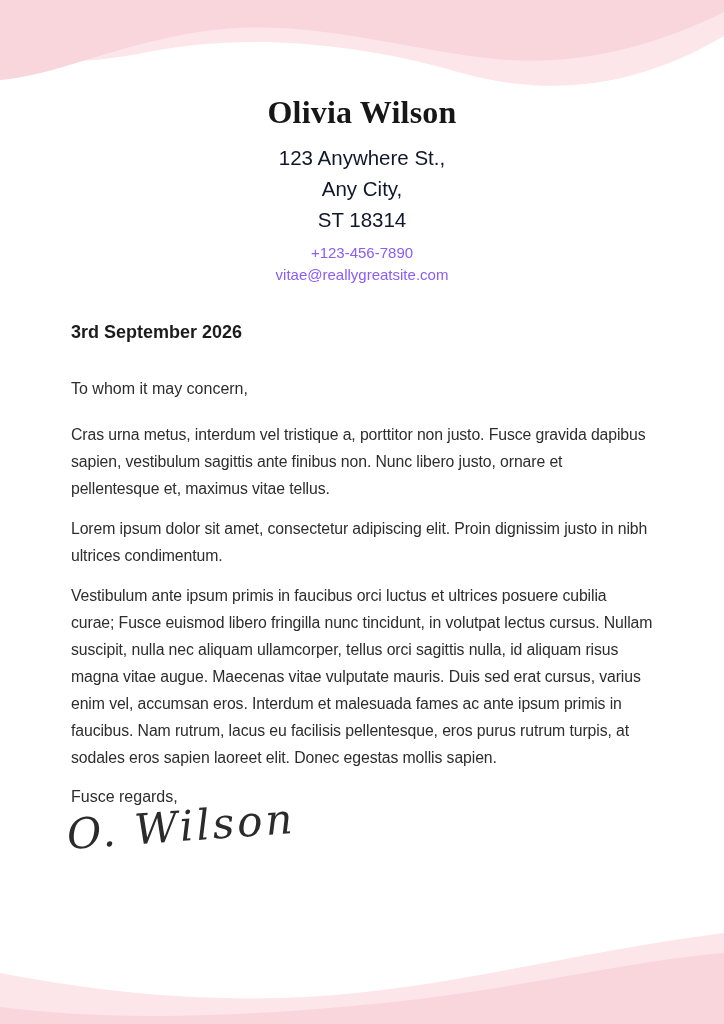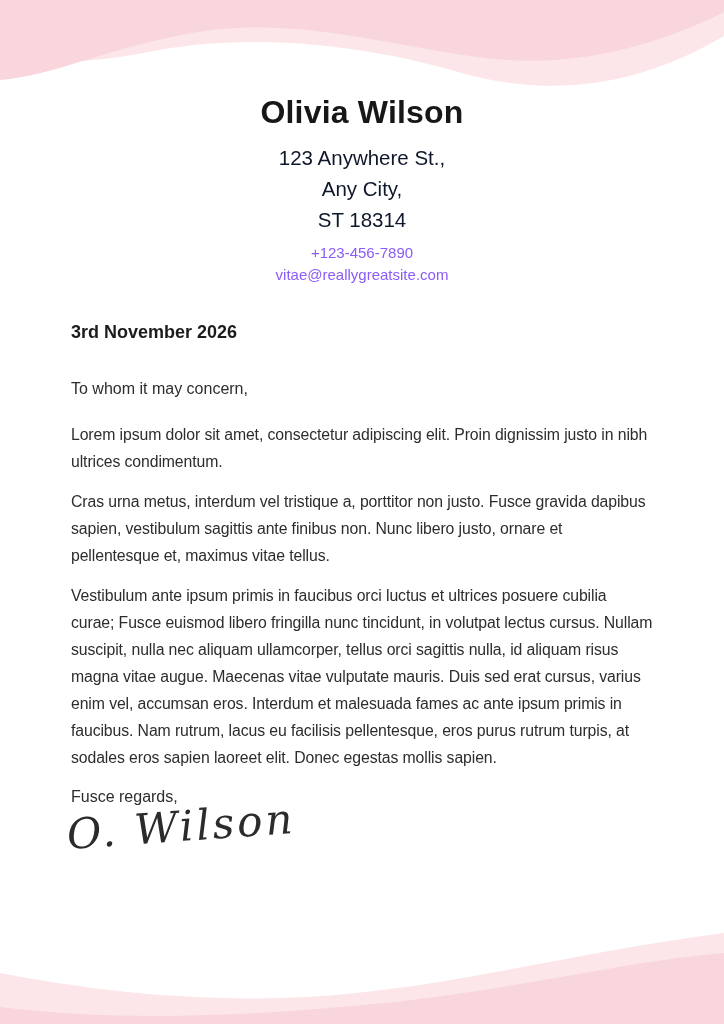--- a/index.html
+++ b/index.html
@@ -36,20 +36,21 @@
     top: 94px;
     left: 0; right: 0;
     text-align: center;
   }
   .sender-name {
     margin: 0;
     font-size: 32px;
     font-weight: 700;
     letter-spacing: 0.2px;
     color: #171717;
+    font-family: Liberation Serif, serif;
   }
   .sender-address {
     margin-top: 11px;
     font-size: 20.5px;
     line-height: 31px;
     color: #0f172a;
   }
   .sender-contact {
     margin-top: 7px;
     font-size: 15px;
@@ -119,22 +120,22 @@
       <div>Any City,</div>
       <div>ST 18314</div>
     </div>
     <div class="sender-contact">
       <div>+123-456-7890</div>
       <div>vitae@reallygreatsite.com</div>
     </div>
   </header>
 
   <main class="letter-body">
-    <p class="letter-date">3rd November 2026</p>
+    <p class="letter-date">3rd September 2026</p>
     <p class="salutation">To whom it may concern,</p>
+    <p class="para">Cras urna metus, interdum vel tristique a, porttitor non justo. Fusce gravida dapibus sapien, vestibulum sagittis ante finibus non. Nunc libero justo, ornare et pellentesque et, maximus vitae tellus.</p>
     <p class="para">Lorem ipsum dolor sit amet, consectetur adipiscing elit. Proin dignissim justo in nibh ultrices condimentum.</p>
-    <p class="para">Cras urna metus, interdum vel tristique a, porttitor non justo. Fusce gravida dapibus sapien, vestibulum sagittis ante finibus non. Nunc libero justo, ornare et pellentesque et, maximus vitae tellus.</p>
     <p class="para">Vestibulum ante ipsum primis in faucibus orci luctus et ultrices posuere cubilia curae; Fusce euismod libero fringilla nunc tincidunt, in volutpat lectus cursus. Nullam suscipit, nulla nec aliquam ullamcorper, tellus orci sagittis nulla, id aliquam risus magna vitae augue. Maecenas vitae vulputate mauris. Duis sed erat cursus, varius enim vel, accumsan eros. Interdum et malesuada fames ac ante ipsum primis in faucibus. Nam rutrum, lacus eu facilisis pellentesque, eros purus rutrum turpis, at sodales eros sapien laoreet elit. Donec egestas mollis sapien.</p>
     <p class="closing">Fusce regards,</p>
     <div class="signature">O. Wilson</div>
   </main>
 
 </div>
 
 </body></html>

